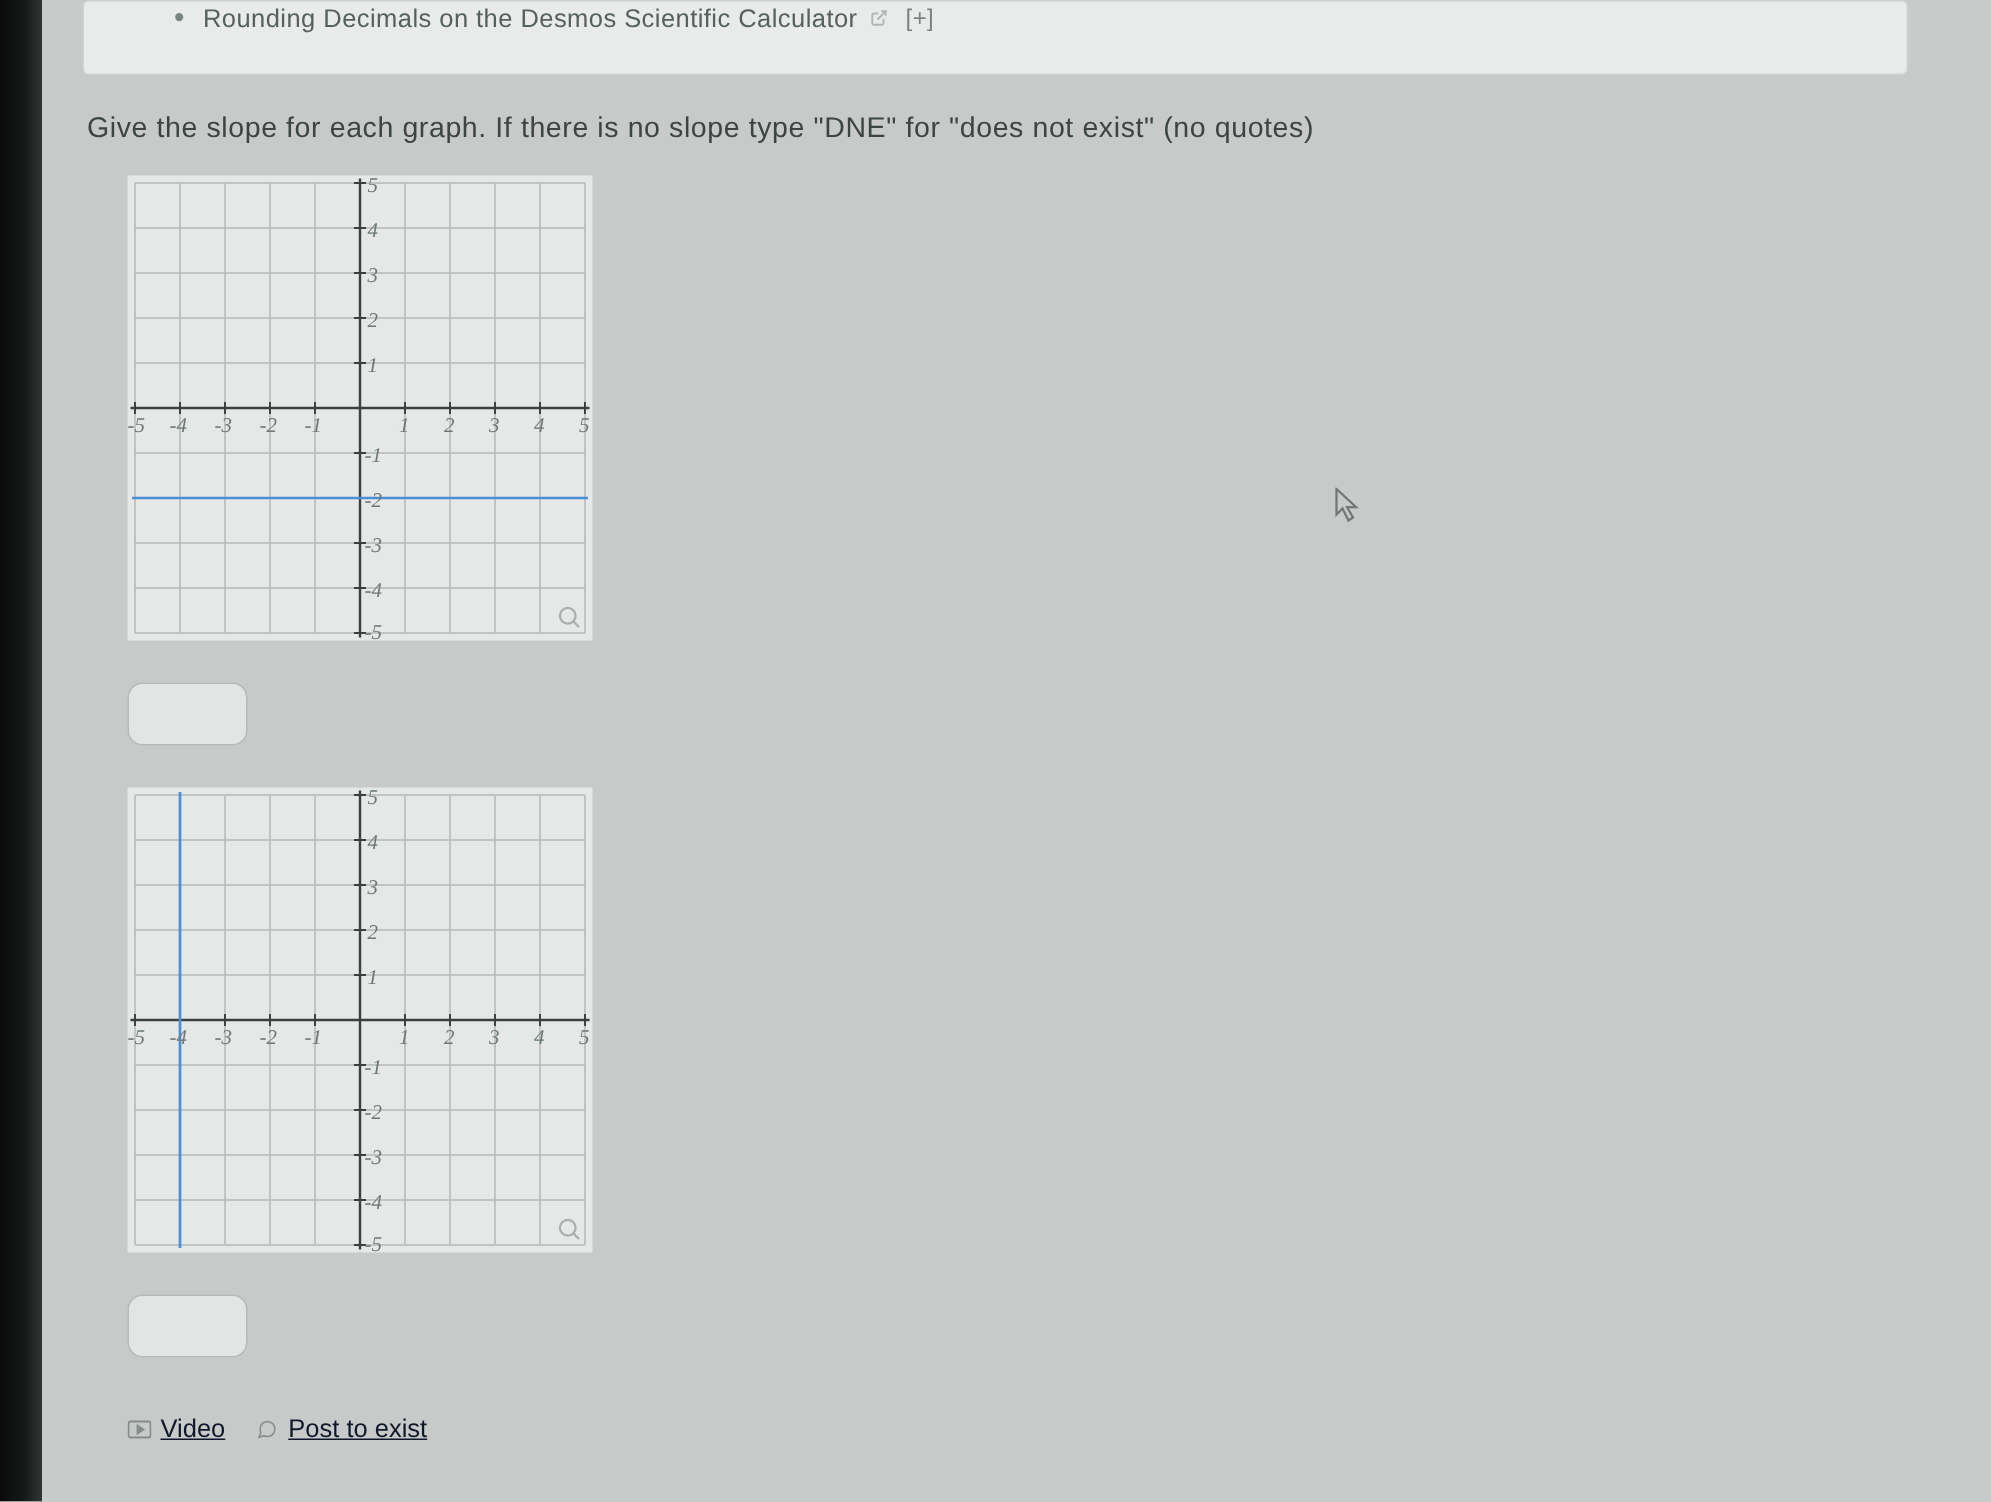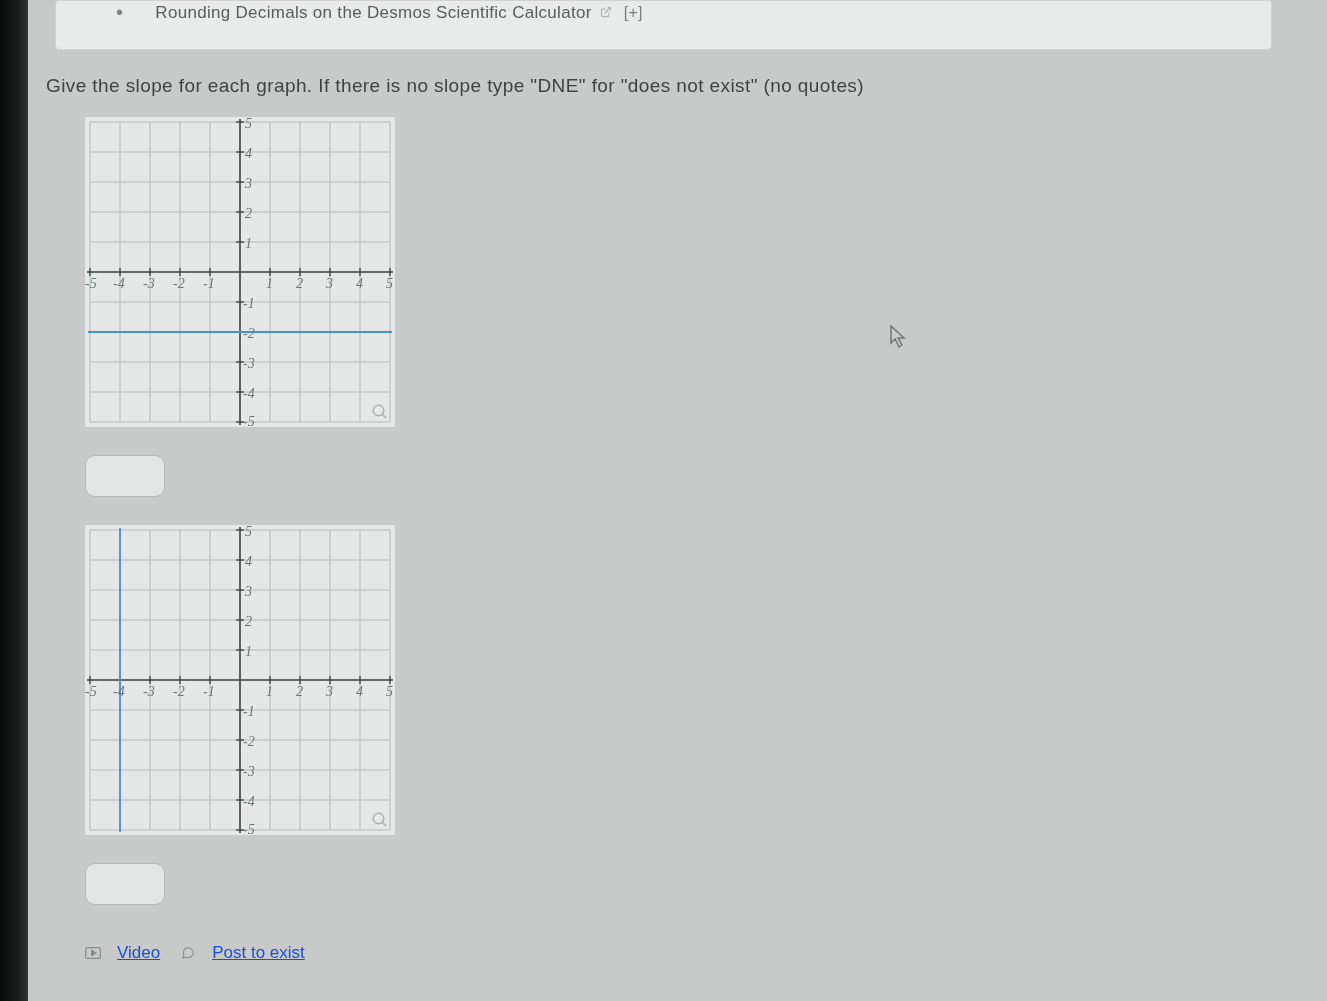--- a/index.html
+++ b/index.html
@@ -50,21 +50,21 @@
     }
     .plus-toggle {
       color: #7a8583;
       margin-left: 4px;
       font-size: 16px;
     }
     .question-text {
       color: #3d4544;
       font-size: 19px;
       letter-spacing: 0.4px;
-      margin: 20px 0 20px 16px;
+      margin: 20px 0 20px 28px;
     }
     .graph-section {
       margin-left: 55px;
       margin-top: 15px;
     }
     .graph-wrapper {
       position: relative;
       width: 310px;
       height: 310px;
       background: #e6e8e7;
@@ -93,24 +93,24 @@
     .footer-links {
       margin-left: 55px;
       margin-top: 10px;
       display: flex;
       align-items: center;
       gap: 20px;
       color: #5a6562;
       font-size: 17px;
     }
     .footer-link {
-      color: #1d4ed8;
+      color: #0f172a;
       display: inline-flex;
       align-items: center;
-      gap: 16px;
+      gap: 6px;
     }
     .video-icon, .chat-icon {
       width: 16px;
       height: 14px;
       opacity: 0.6;
     }
     .left-dark {
       position: absolute;
       left: 0; top: 0; bottom: 0;
       width: 28px;
@@ -131,21 +131,21 @@
   </style>
 </head>
 <body>
 
 <div class="left-dark"></div>
 
 <div class="outer-wrap">
   <div class="hint-box">
     <div class="hint-line">
       <span class="bullet">•</span>
-      <a href="#" style="color:#55605f; text-decoration:none;margin-left:20px;">
+      <a href="#" style="color:#55605f; text-decoration:none;">
         <span>Rounding Decimals on the Desmos Scientific Calculator</span>
       </a>
       <span>
         <svg class="external-icon" viewBox="0 0 24 24" fill="none" stroke="#7a8583" stroke-width="2.5">
           <path d="M18 13v6a2 2 0 0 1-2 2H5a2 2 0 0 1-2-2V8a2 2 0 0 1 2-2h6"></path>
           <polyline points="15 3 21 3 21 9"></polyline>
           <line x1="10" y1="14" x2="21" y2="3"></line>
         </svg>
       </span>
       <span class="plus-toggle">[+]</span>

